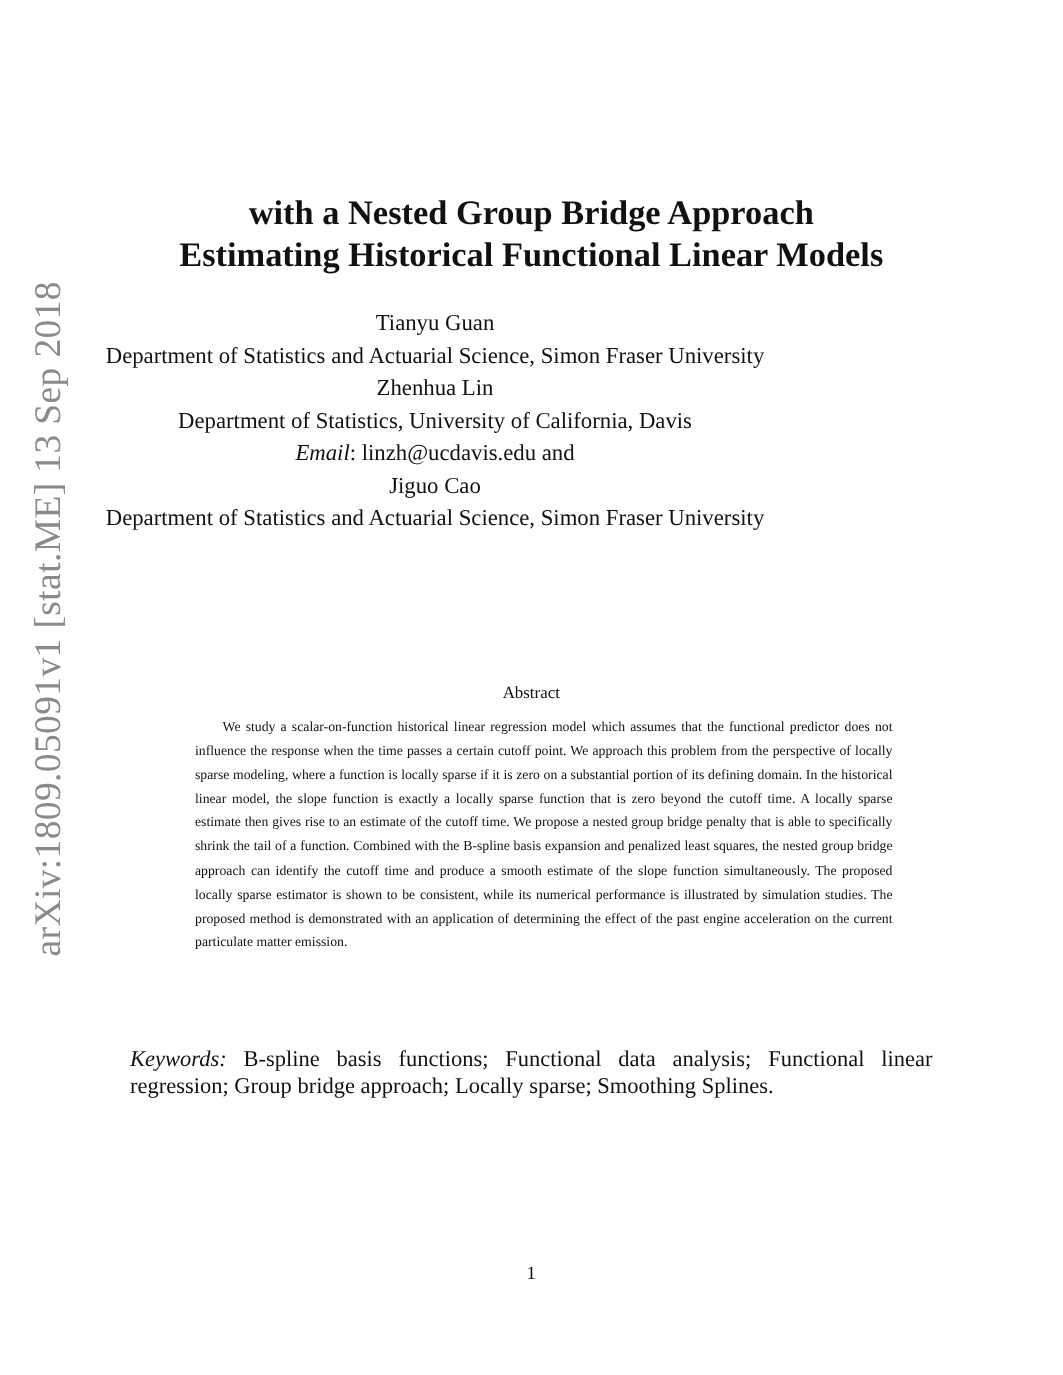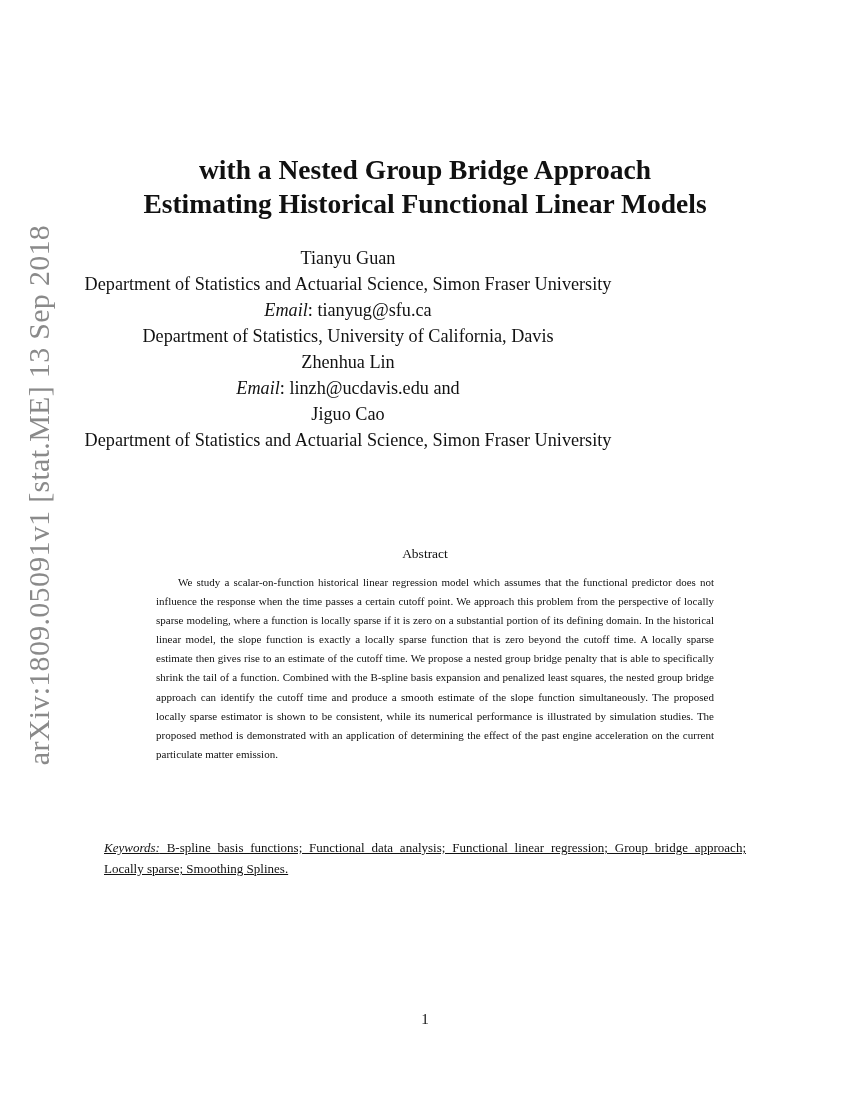--- a/index.html
+++ b/index.html
@@ -5,42 +5,41 @@
   html, body { margin:0; padding:0; background:#ffffff; }
   body { width:850px; height:1100px; position:relative; overflow:hidden; font-family:"Liberation Serif", "DejaVu Serif", serif; color:#111; }
   .stamp { position:absolute; left:14px; top:290px; width:50px; height:410px; }
   .stamp span { position:absolute; left:50%; top:50%; transform:translate(-50%,-50%) rotate(-90deg); white-space:nowrap; font-size:30px; color:#8a8a8a; letter-spacing:0.3px; }
   .title { position:absolute; left:0; width:850px; top:153px; text-align:center; font-weight:bold; font-size:27.5px; line-height:34px; }
   .authors { position:absolute; left:0; width:696px; top:245px; text-align:center; font-size:18.2px; line-height:26px; }
   .authors div { white-space:nowrap; }
   .abstract-head { position:absolute; left:0; width:850px; top:546px; text-align:center; font-weight:normal; font-size:13.5px; }
   .abstract { position:absolute; left:156px; width:558px; top:573px; font-size:11px; line-height:19.1px; text-align:justify; }
   .abstract p { margin:0; text-indent:22px; }
-  .keywords { position:absolute; left:104px; width:642px; top:837px; font-size:13px; line-height:21px; text-align:justify;text-decoration:underline; }
+  .keywords { position:absolute; left:104px; width:642px; top:837px; font-size:18px; line-height:21px; text-align:justify; }
   .keywords em { font-style:italic; }
   .page-num { position:absolute; left:0; width:850px; top:1011px; text-align:center; font-size:15px; }
 </style>
 </head>
 <body>
 
 <div class="stamp">
   <span>arXiv:1809.05091v1  [stat.ME]  13 Sep 2018</span>
 </div>
 
 <div class="title">
   <div>with a Nested Group Bridge Approach</div>
   <div>Estimating Historical Functional Linear Models</div>
 </div>
 
 <div class="authors">
   <div>Tianyu Guan</div>
   <div>Department of Statistics and Actuarial Science, Simon Fraser University</div>
-  <div><em>Email</em><span>: tianyug@sfu.ca</span></div>
+  <div>Zhenhua Lin</div>
   <div>Department of Statistics, University of California, Davis</div>
-  <div>Zhenhua Lin</div>
   <div><em>Email</em><span>: linzh@ucdavis.edu and</span></div>
   <div>Jiguo Cao</div>
   <div>Department of Statistics and Actuarial Science, Simon Fraser University</div>
 </div>
 
 <div class="abstract-head">Abstract</div>
 
 <div class="abstract">
   <p>We study a scalar-on-function historical linear regression model which assumes that the functional predictor does not influence the response when the time passes a certain cutoff point. We approach this problem from the perspective of locally sparse modeling, where a function is locally sparse if it is zero on a substantial portion of its defining domain. In the historical linear model, the slope function is exactly a locally sparse function that is zero beyond the cutoff time. A locally sparse estimate then gives rise to an estimate of the cutoff time. We propose a nested group bridge penalty that is able to specifically shrink the tail of a function. Combined with the B-spline basis expansion and penalized least squares, the nested group bridge approach can identify the cutoff time and produce a smooth estimate of the slope function simultaneously. The proposed locally sparse estimator is shown to be consistent, while its numerical performance is illustrated by simulation studies. The proposed method is demonstrated with an application of determining the effect of the past engine acceleration on the current particulate matter emission.</p>
 </div>

